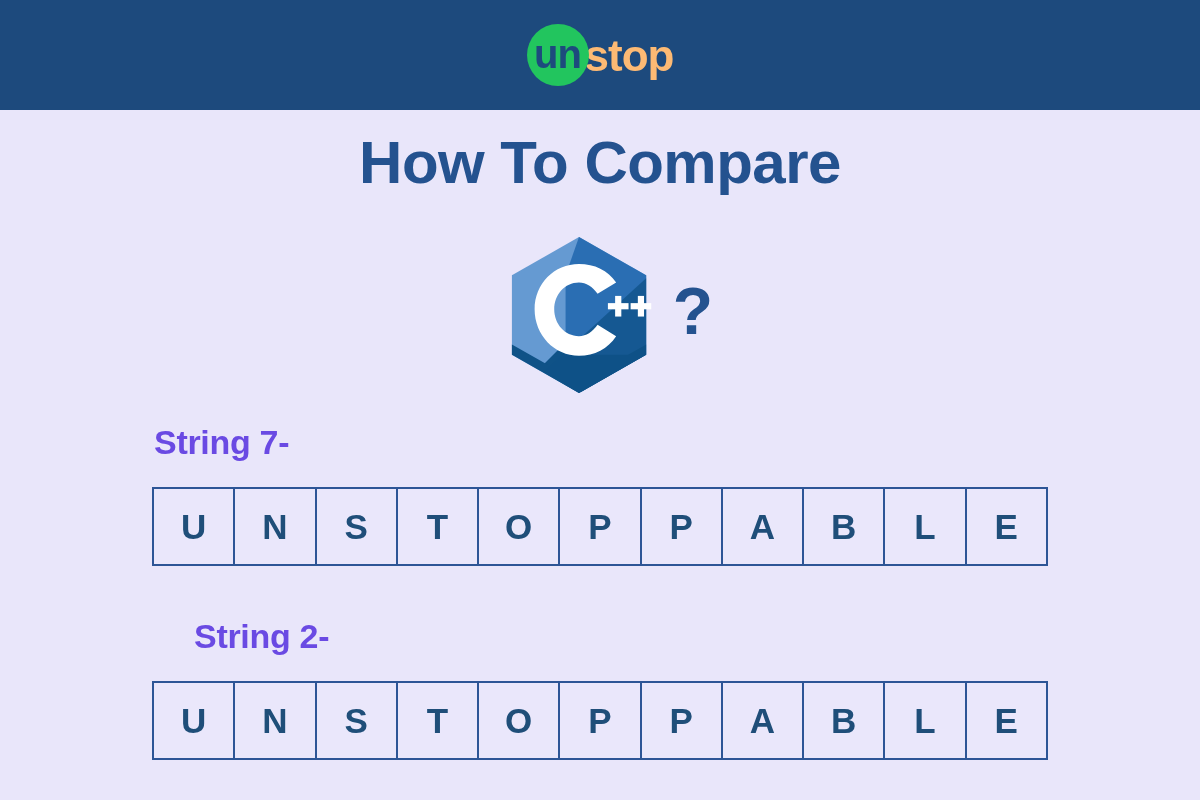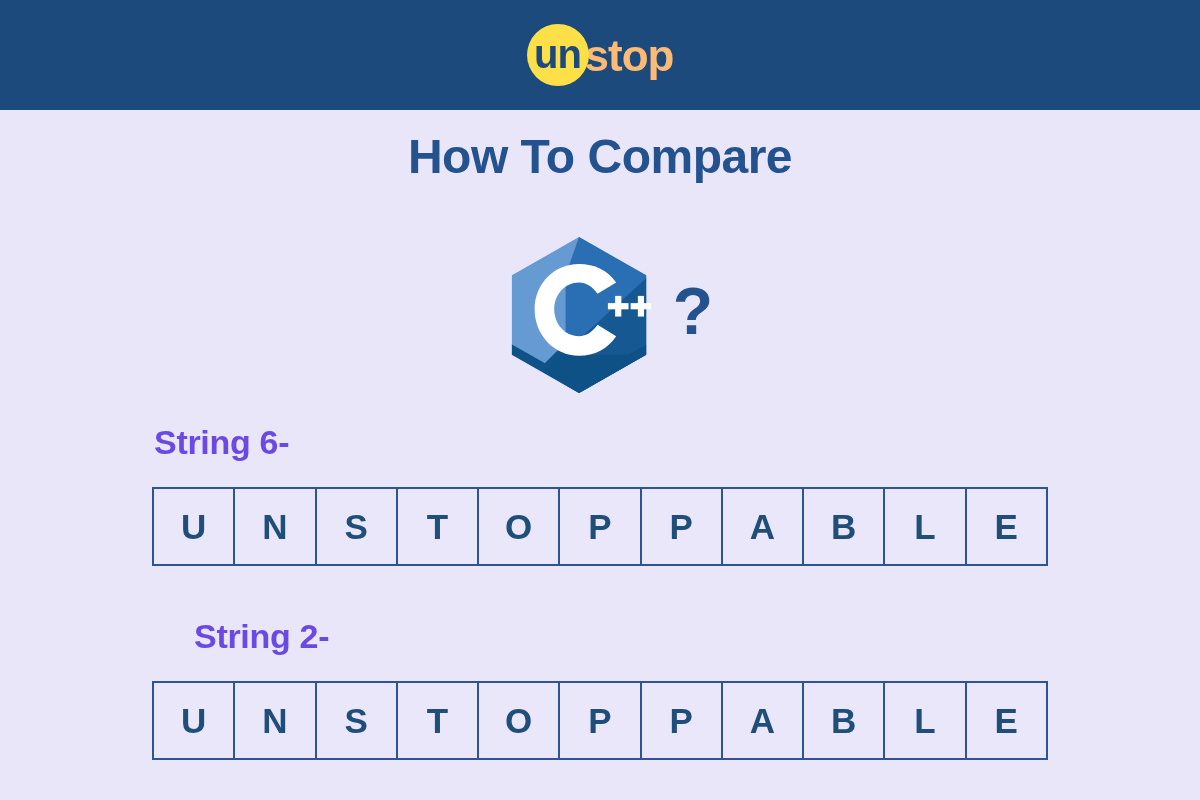--- a/index.html
+++ b/index.html
@@ -35,21 +35,21 @@
   }
   .logo {
     display: flex;
     align-items: center;
     height: 62px;
   }
   .logo-circle {
     width: 62px;
     height: 62px;
     border-radius: 50%;
-    background: #fde047;
+    background: #22c55e;
     display: flex;
     align-items: center;
     justify-content: center;
     margin-right: -4px;
     position: relative;
     z-index: 2;
   }
   .logo-un {
     font-family: "Liberation Sans", sans-serif;
     font-weight: bold;
@@ -73,21 +73,21 @@
 
   
   .title-line-1 {
     position: absolute;
     left: 0;
     top: 133px;
     width: 1200px;
     text-align: center;
     font-family: "Liberation Sans", sans-serif;
     font-weight: bold;
-    font-size: 48px;
+    font-size: 60px;
     letter-spacing: -0.5px;
     color: #24528f;
     line-height: 1;
     white-space: nowrap;
   }
 
   .title-line-2-wrap {
     position: absolute;
     left: 0;
     top: 260px;
@@ -208,21 +208,21 @@
         <rect x="98" y="66" width="20" height="6"></rect>
         <rect x="105" y="59" width="6" height="20"></rect>
         <rect x="120" y="66" width="20" height="6"></rect>
         <rect x="127" y="59" width="6" height="20"></rect>
       </g>
     </svg>
 
     <span class="title-qmark">?</span>
   </div>
 
-  <div class="string-label" id="label-1">String 6-</div>
+  <div class="string-label" id="label-1">String 7-</div>
   <div class="string-grid" id="grid-1">
     <div class="cell">U</div>
     <div class="cell">N</div>
     <div class="cell">S</div>
     <div class="cell">T</div>
     <div class="cell">O</div>
     <div class="cell">P</div>
     <div class="cell">P</div>
     <div class="cell">A</div>
     <div class="cell">B</div>

